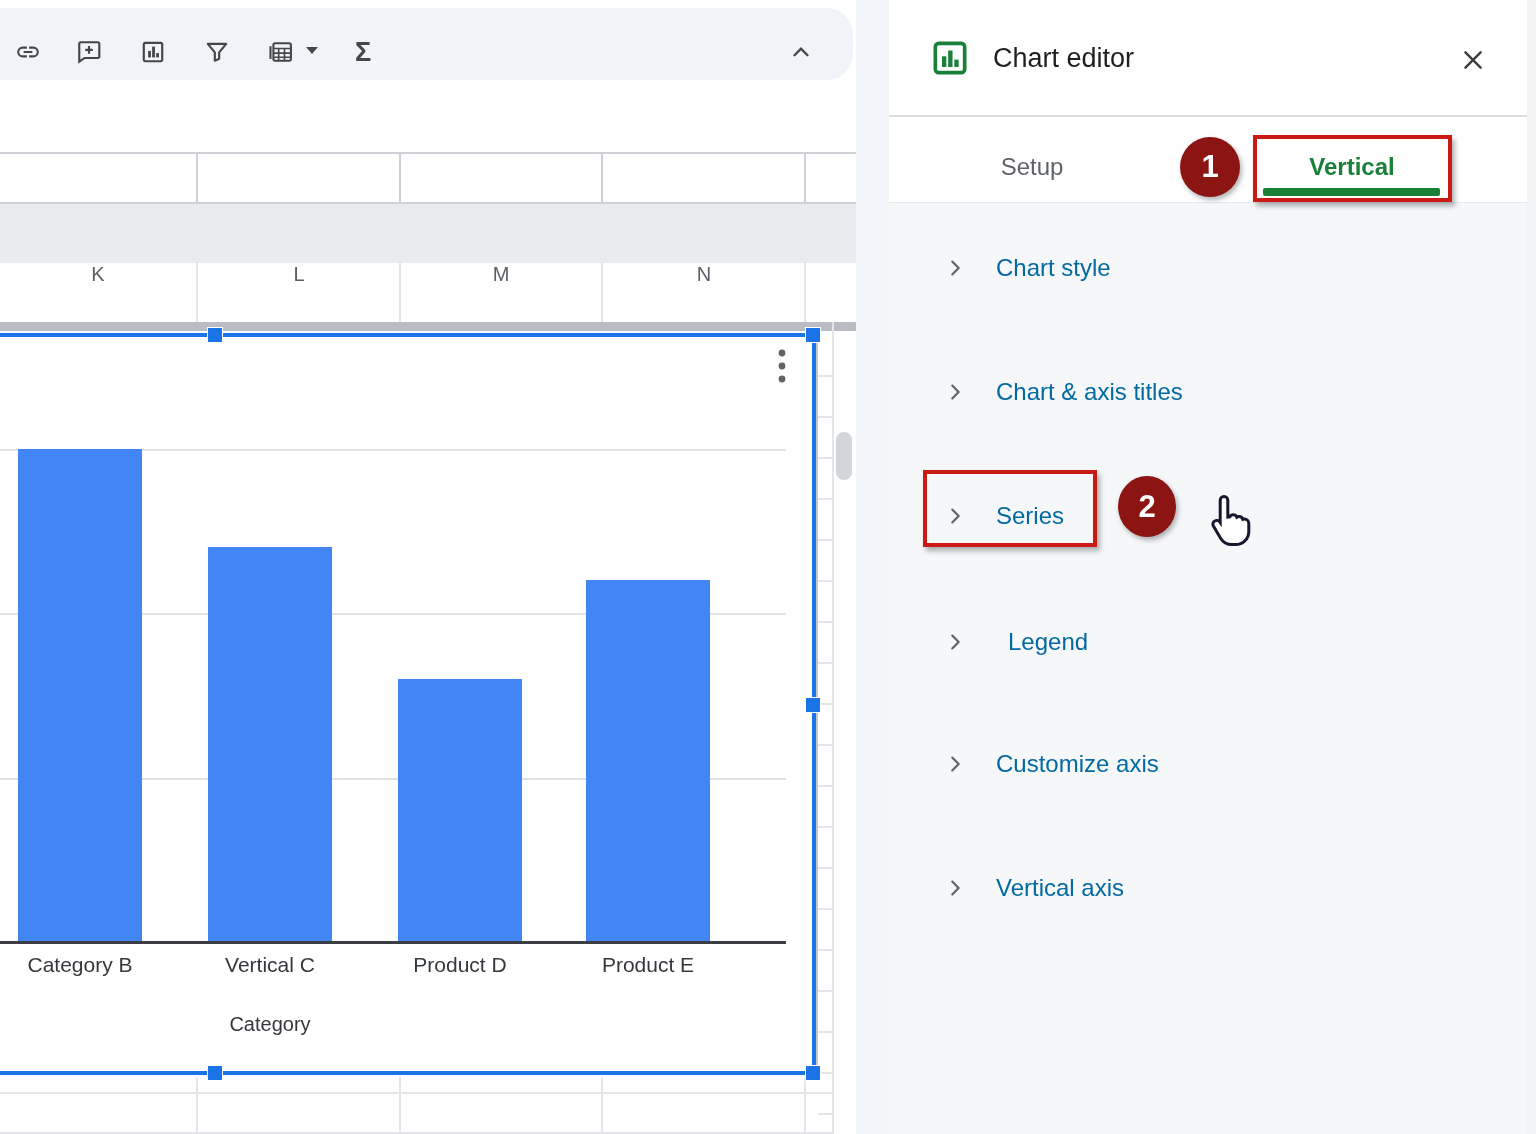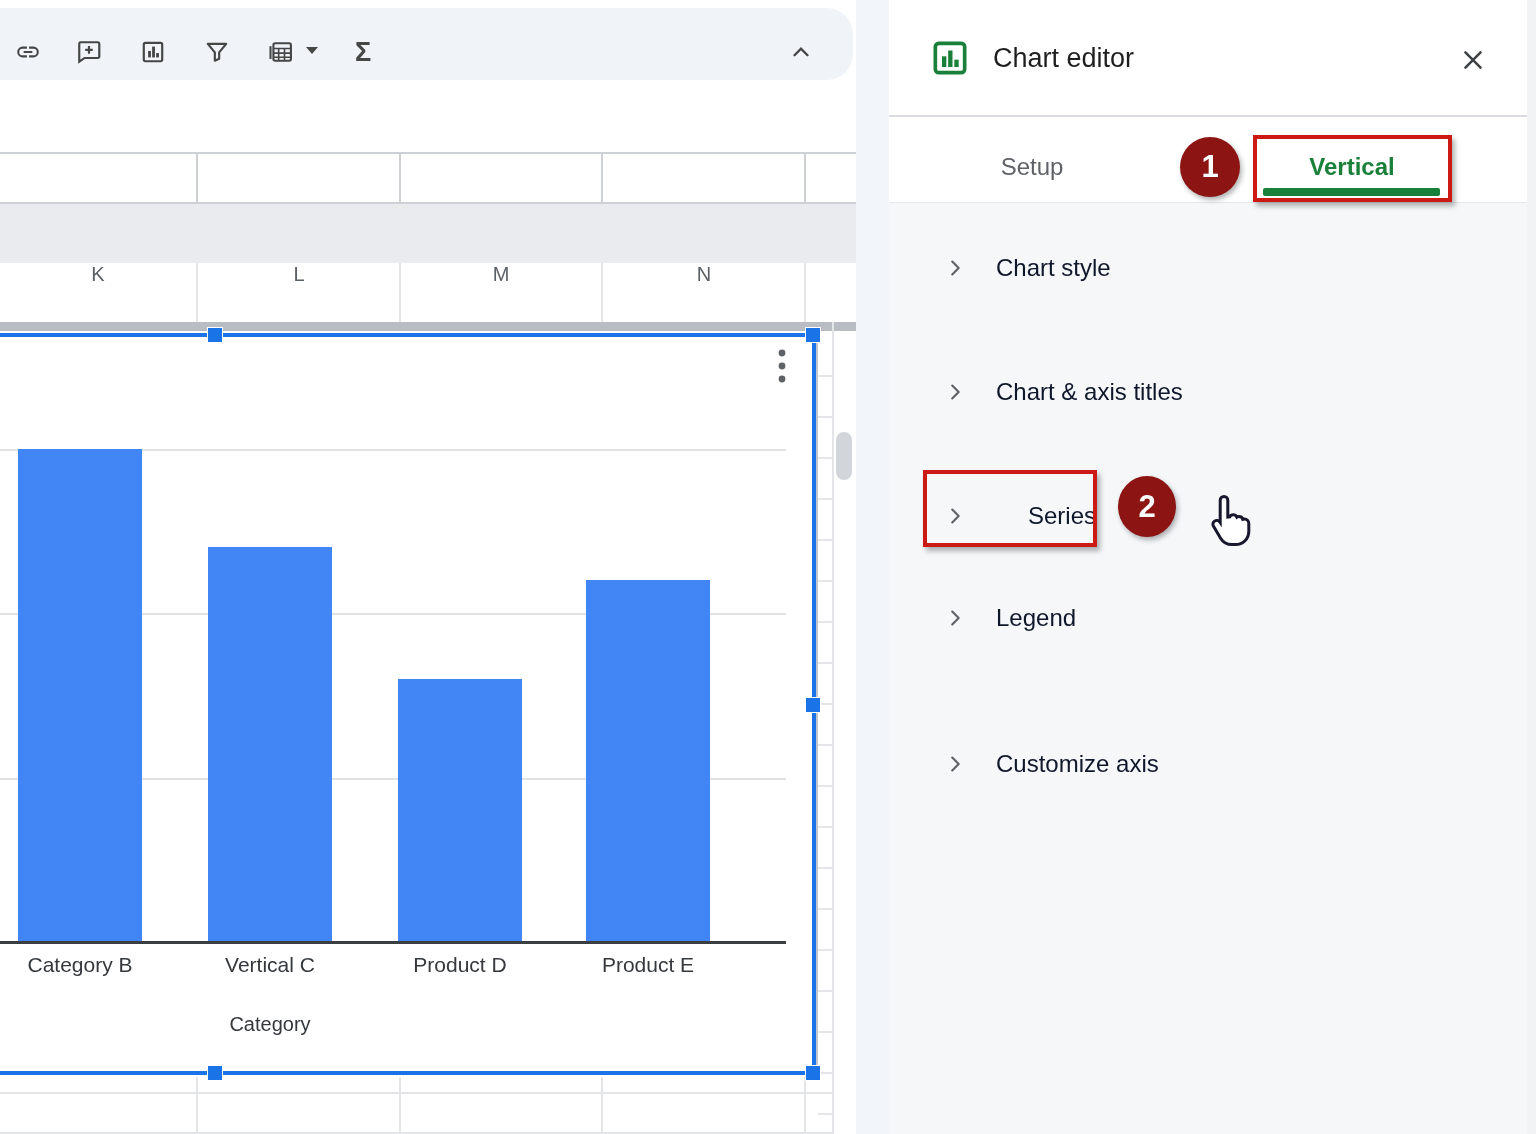--- a/index.html
+++ b/index.html
@@ -27,21 +27,21 @@
   .xaxis{position:absolute;left:0;top:604px;width:786px;height:3px;background:#3b3f44;}
   .xlab{position:absolute;top:616px;transform:translateX(-50%);font-size:21px;color:#35383c;}
   .axis-title{position:absolute;top:676px;transform:translateX(-50%);font-size:20px;color:#35383c;}
   .sel{background:#1b73e8;}
   .handle{position:absolute;width:16px;height:16px;background:#1b73e8;border:1px solid #fff;box-sizing:border-box;}
   
   #panel{left:889px;top:3px;width:647px;height:1131px;background:#fff;border-radius:16px 0 0 0;}
   #panel-body{position:absolute;left:0;top:199px;width:647px;height:932px;background:#f5f7f9;border-top:1px solid #e6e9ec;}
   .section-row{position:absolute;left:0;width:640px;height:44px;display:flex;align-items:center;cursor:pointer;}
   .section-row .chev{margin-left:55px;width:22px;height:22px;flex:0 0 auto;}
-  .section-row .lbl{margin-left:30px;font-size:24px;color:#0f172a;}
+  .section-row .lbl{margin-left:30px;font-size:24px;color:#0369a1;}
   #panel-title{left:104px;top:40px;font-size:27px;color:#1f1f1f;}
   .tab-label{top:150px;transform:translateX(-50%);font-size:24px;}
   
   .anno-box{position:absolute;border:4px solid #cb1a13;background:#fff;
             box-shadow:3px 4px 5px rgba(60,64,67,.40);box-sizing:border-box;}
   .anno-circle{position:absolute;background:#8c1413;border-radius:50%;color:#fff;
                display:flex;align-items:center;justify-content:center;font-size:31px;font-weight:bold;
                box-shadow:2px 3px 5px rgba(60,64,67,.40);}
   .scroll-thumb{left:836px;top:336px;width:16px;height:48px;border-radius:8px;background:#d2d6db;}
 </style>
@@ -196,37 +196,43 @@
               <path d="M9 5l7 7-7 7"></path>
             </svg></span>
           <span class="lbl">Chart style</span>
         </div>
         <div class="section-row" style="top: 167px;">
           <span class="chev"><svg width="22" height="22" viewBox="0 0 24 24" fill="none" stroke="#5f6368" stroke-width="2.4" stroke-linecap="round" stroke-linejoin="round">
               <path d="M9 5l7 7-7 7"></path>
             </svg></span>
           <span class="lbl">Chart &amp; axis titles</span>
         </div>
-        <div class="section-row" style="top: 291px; gap: 32px;">
+        <div class="section-row" style="top: 291px;">
           <span class="chev"><svg width="22" height="22" viewBox="0 0 24 24" fill="none" stroke="#5f6368" stroke-width="2.4" stroke-linecap="round" stroke-linejoin="round">
               <path d="M9 5l7 7-7 7"></path>
             </svg></span>
           <span class="lbl">Series</span>
         </div>
-        <div class="section-row" style="top: 393px;">
+        <div class="section-row" style="top: 417px; gap: 12px;">
           <span class="chev"><svg width="22" height="22" viewBox="0 0 24 24" fill="none" stroke="#5f6368" stroke-width="2.4" stroke-linecap="round" stroke-linejoin="round">
               <path d="M9 5l7 7-7 7"></path>
             </svg></span>
           <span class="lbl">Legend</span>
         </div>
         <div class="section-row" style="top: 539px;">
           <span class="chev"><svg width="22" height="22" viewBox="0 0 24 24" fill="none" stroke="#5f6368" stroke-width="2.4" stroke-linecap="round" stroke-linejoin="round">
               <path d="M9 5l7 7-7 7"></path>
             </svg></span>
           <span class="lbl">Customize axis</span>
+        </div>
+        <div class="section-row" style="top: 663px;">
+          <span class="chev"><svg width="22" height="22" viewBox="0 0 24 24" fill="none" stroke="#5f6368" stroke-width="2.4" stroke-linecap="round" stroke-linejoin="round">
+              <path d="M9 5l7 7-7 7"></path>
+            </svg></span>
+          <span class="lbl">Vertical axis</span>
         </div>
       </div>
   </div>
 
   <div class="abs" style="left:1527px;top:0;width:9px;height:1134px;background:#f1f3f4;"></div>
 
   <div class="anno-box" style="left:1253px;top:135px;width:199px;height:67px;background:transparent;"></div>
   <div class="anno-circle" style="left:1180px;top:137px;width:60px;height:60px;">1</div>
   <div class="anno-box" style="left:923px;top:470px;width:174px;height:77px;background:transparent;"></div>
   <div class="anno-circle" style="left:1118px;top:476px;width:58px;height:61px;">2</div>

